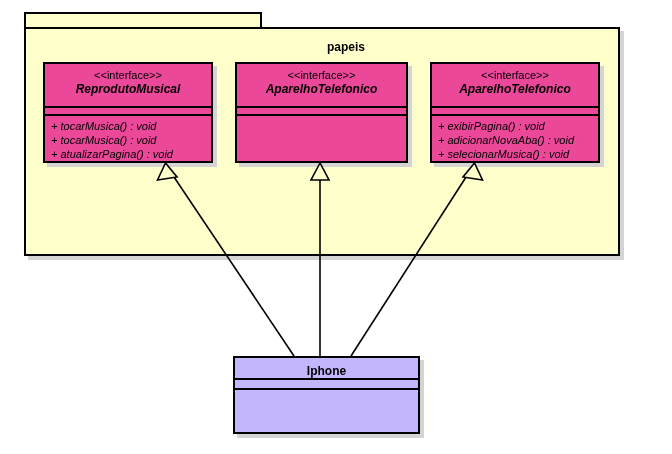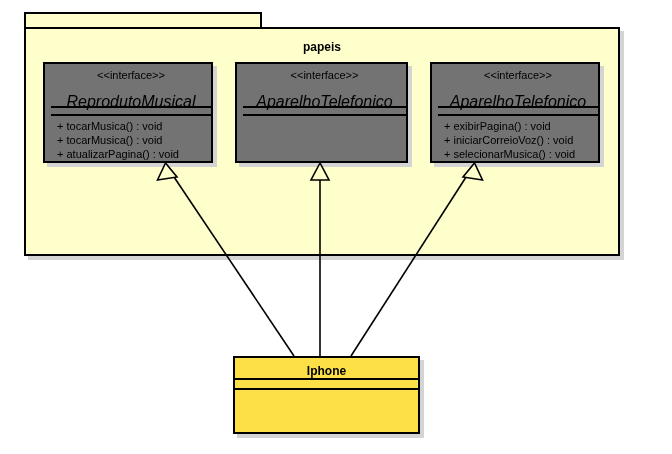--- a/index.html
+++ b/index.html
@@ -47,31 +47,31 @@
   }
   .pkg-name {
     position: absolute;
     left: 24px; top: 40px;
     width: 596px;
     text-align: center;
     font-size: 12px;
     font-weight: bold;
     color: #000000;
     line-height: 14px;
+    padding-left: 24px;
   }
 
   
   .iface {
     position: absolute;
     top: 62px;
     height: 101px;
-    background: #737373;
-    border: 2px solid #000000;
-    box-sizing: border-box;
-    padding-left: 6px;
+    background: #ec4899;
+    border: 2px solid #000000;
+    box-sizing: border-box;
   }
   .iface-shadow {
     position: absolute;
     top: 66px;
     height: 101px;
     background: #d4d4d4;
   }
   .iface-head {
     height: 44px;
     border-bottom: 2px solid #000000;
@@ -79,56 +79,56 @@
     text-align: center;
     padding-top: 4px;
   }
   .iface-stereo {
     font-size: 11px;
     color: #000000;
     line-height: 14px;
     display: block;
   }
   .iface-title {
-    font-size: 16px;
-    font-weight: normal;
+    font-size: 12px;
+    font-weight: bold;
     font-style: italic;
     color: #000000;
     line-height: 15px;
     display: block;
-    margin-top: 12px;
   }
   .iface-attrs {
     height: 8px;
     border-bottom: 2px solid #000000;
     box-sizing: border-box;
   }
   .iface-ops {
     padding: 3px 0 0 6px;
     box-sizing: border-box;
   }
   .op {
     font-size: 11px;
+    font-style: italic;
     color: #000000;
     line-height: 14px;
     white-space: nowrap;
   }
 
   
   .cls-shadow {
     position: absolute;
     left: 237px; top: 360px;
     width: 187px; height: 78px;
     background: #d4d4d4;
   }
   .cls {
     position: absolute;
     left: 233px; top: 356px;
     width: 187px; height: 78px;
-    background: #fde047;
+    background: #c4b5fd;
     border: 2px solid #000000;
     box-sizing: border-box;
   }
   .cls-head {
     height: 22px;
     border-bottom: 2px solid #000000;
     box-sizing: border-box;
     text-align: center;
     padding-top: 3px;
   }
@@ -191,21 +191,21 @@
 
   <div class="iface-shadow" style="left:434px; width:170px;"></div>
   <div class="iface" style="left:430px; width:170px;">
     <div class="iface-head">
       <span class="iface-stereo">&lt;&lt;interface&gt;&gt;</span>
       <span class="iface-title">AparelhoTelefonico</span>
     </div>
     <div class="iface-attrs"></div>
     <div class="iface-ops">
       <div class="op">+ exibirPagina() : void</div>
-      <div class="op">+ iniciarCorreioVoz() : void</div>
+      <div class="op">+ adicionarNovaAba() : void</div>
       <div class="op">+ selecionarMusica() : void</div>
     </div>
   </div>
 
   <svg id="connectors" viewBox="0 0 672 454" xmlns="http://www.w3.org/2000/svg">
 
     <line x1="294" y1="356" x2="172" y2="174" stroke="#000000" stroke-width="1.6"></line>
 
     <line x1="320" y1="356" x2="320" y2="176" stroke="#000000" stroke-width="1.6"></line>
 

